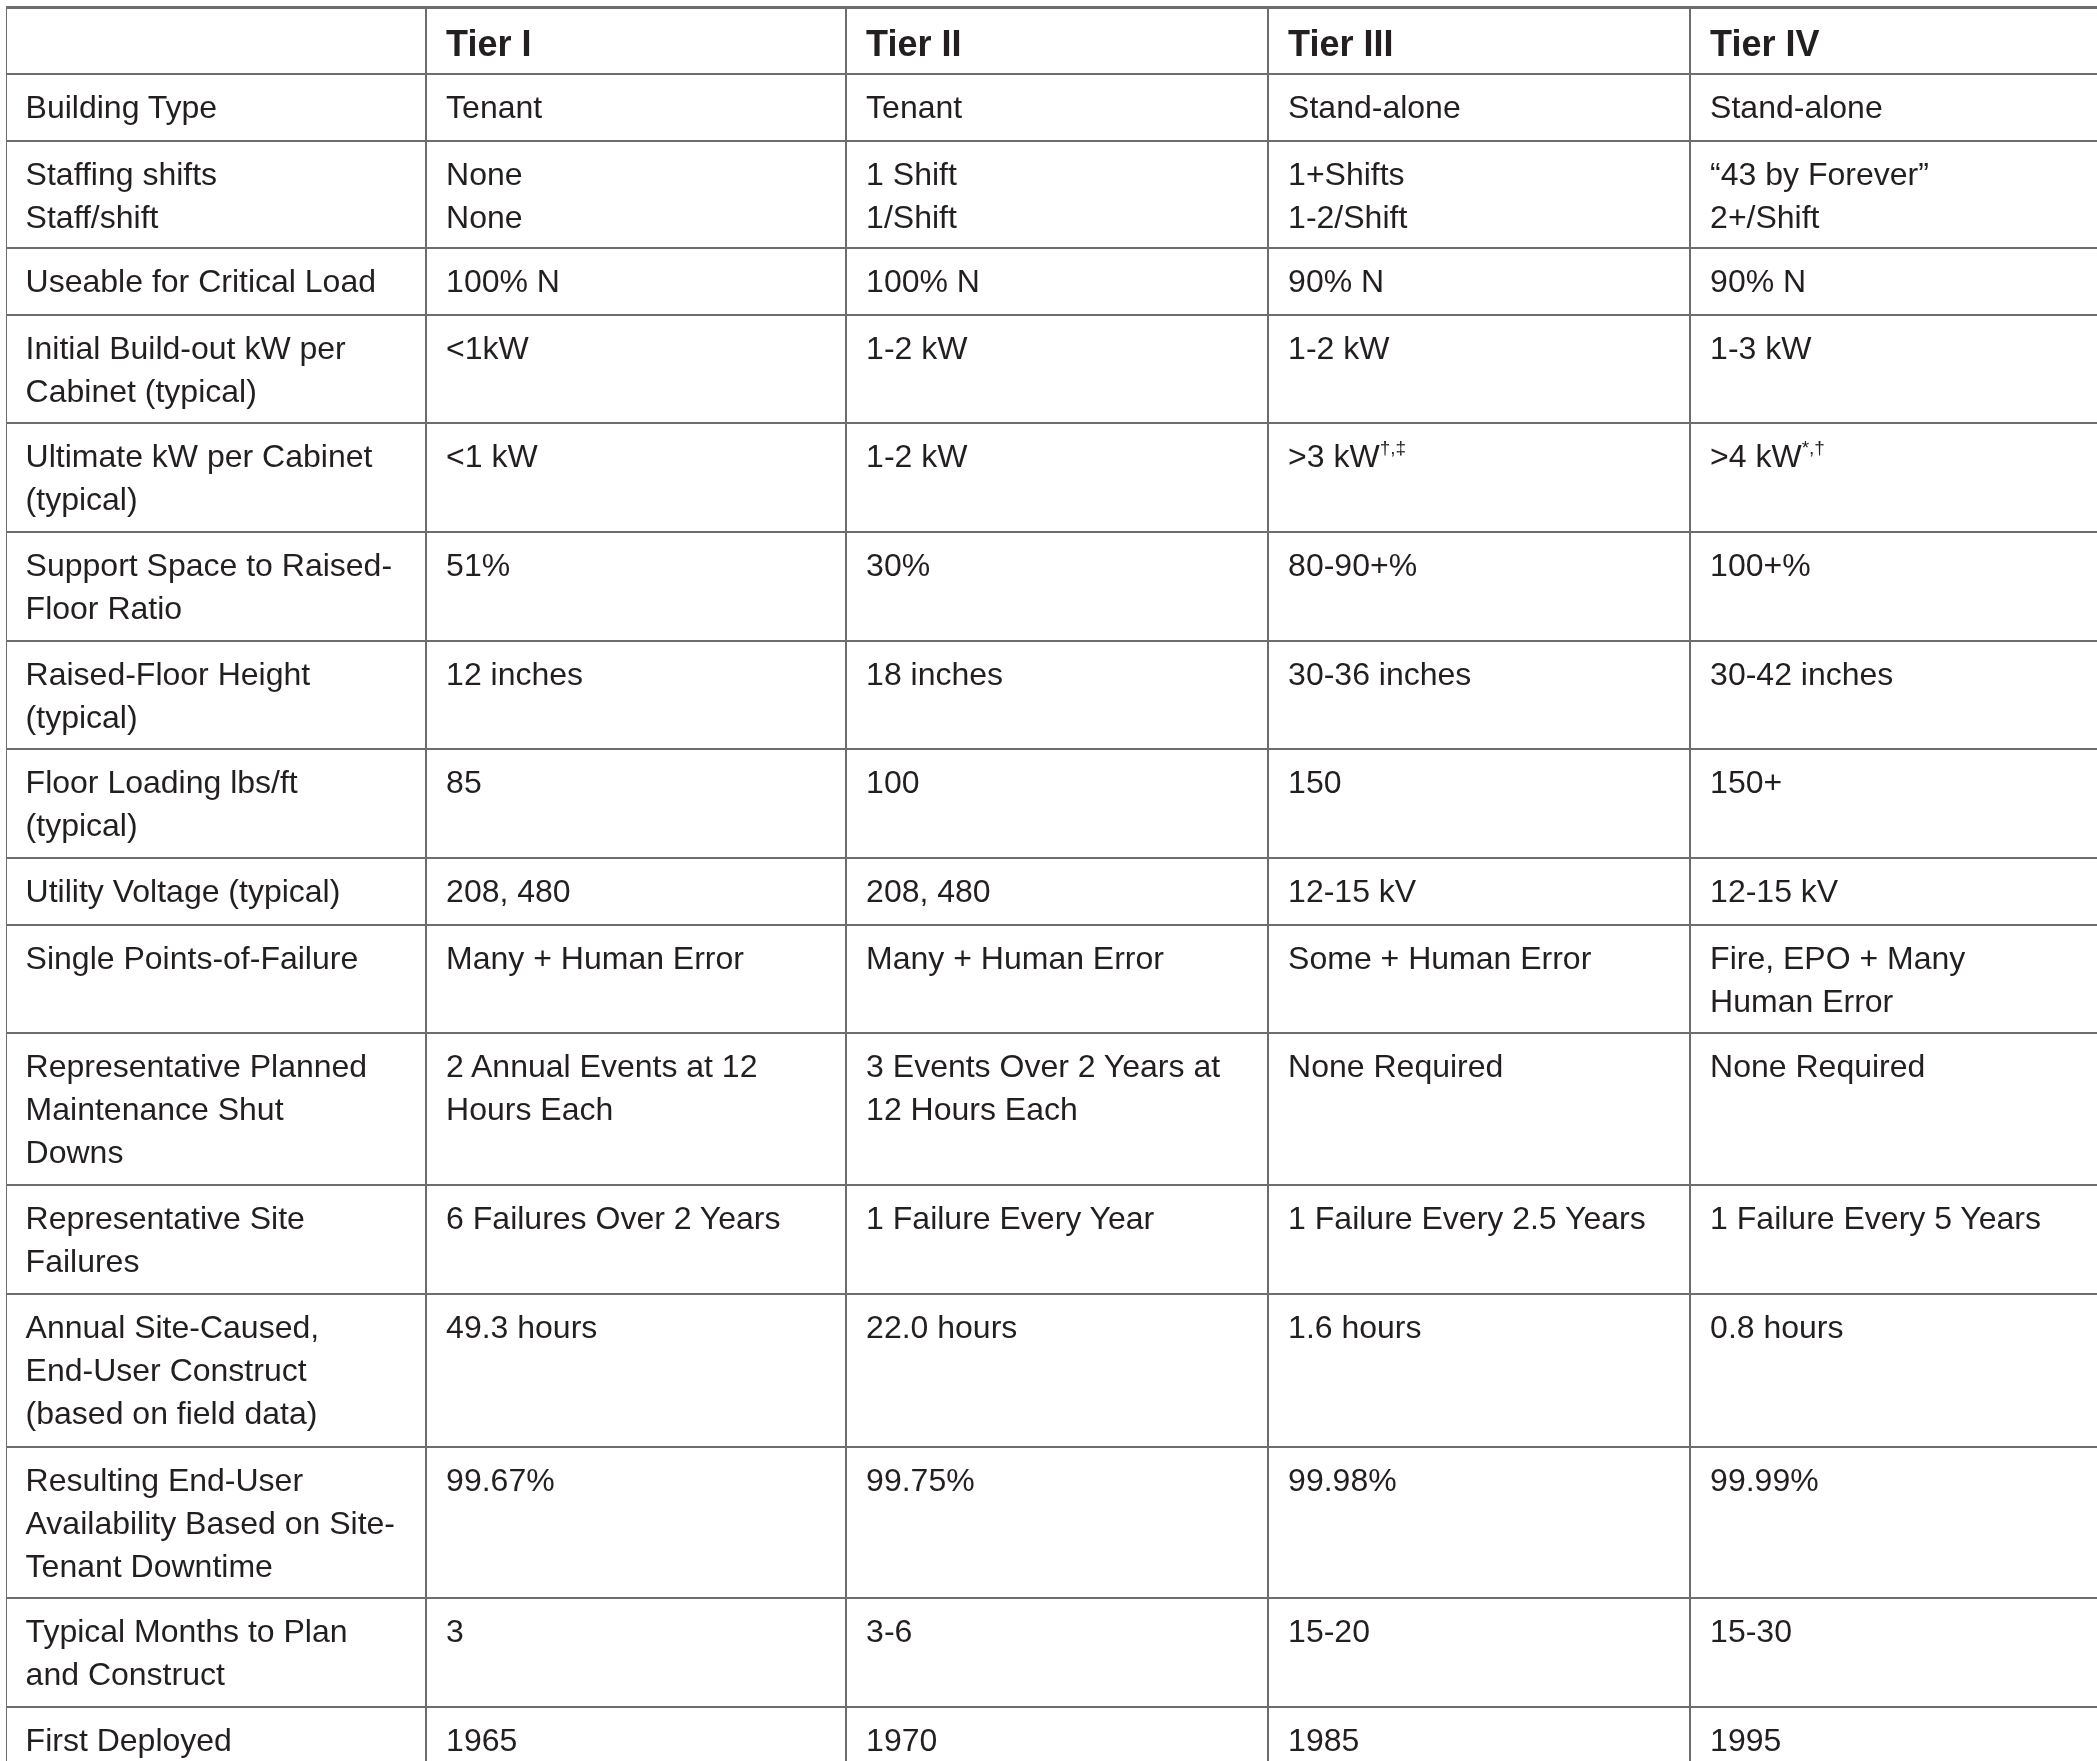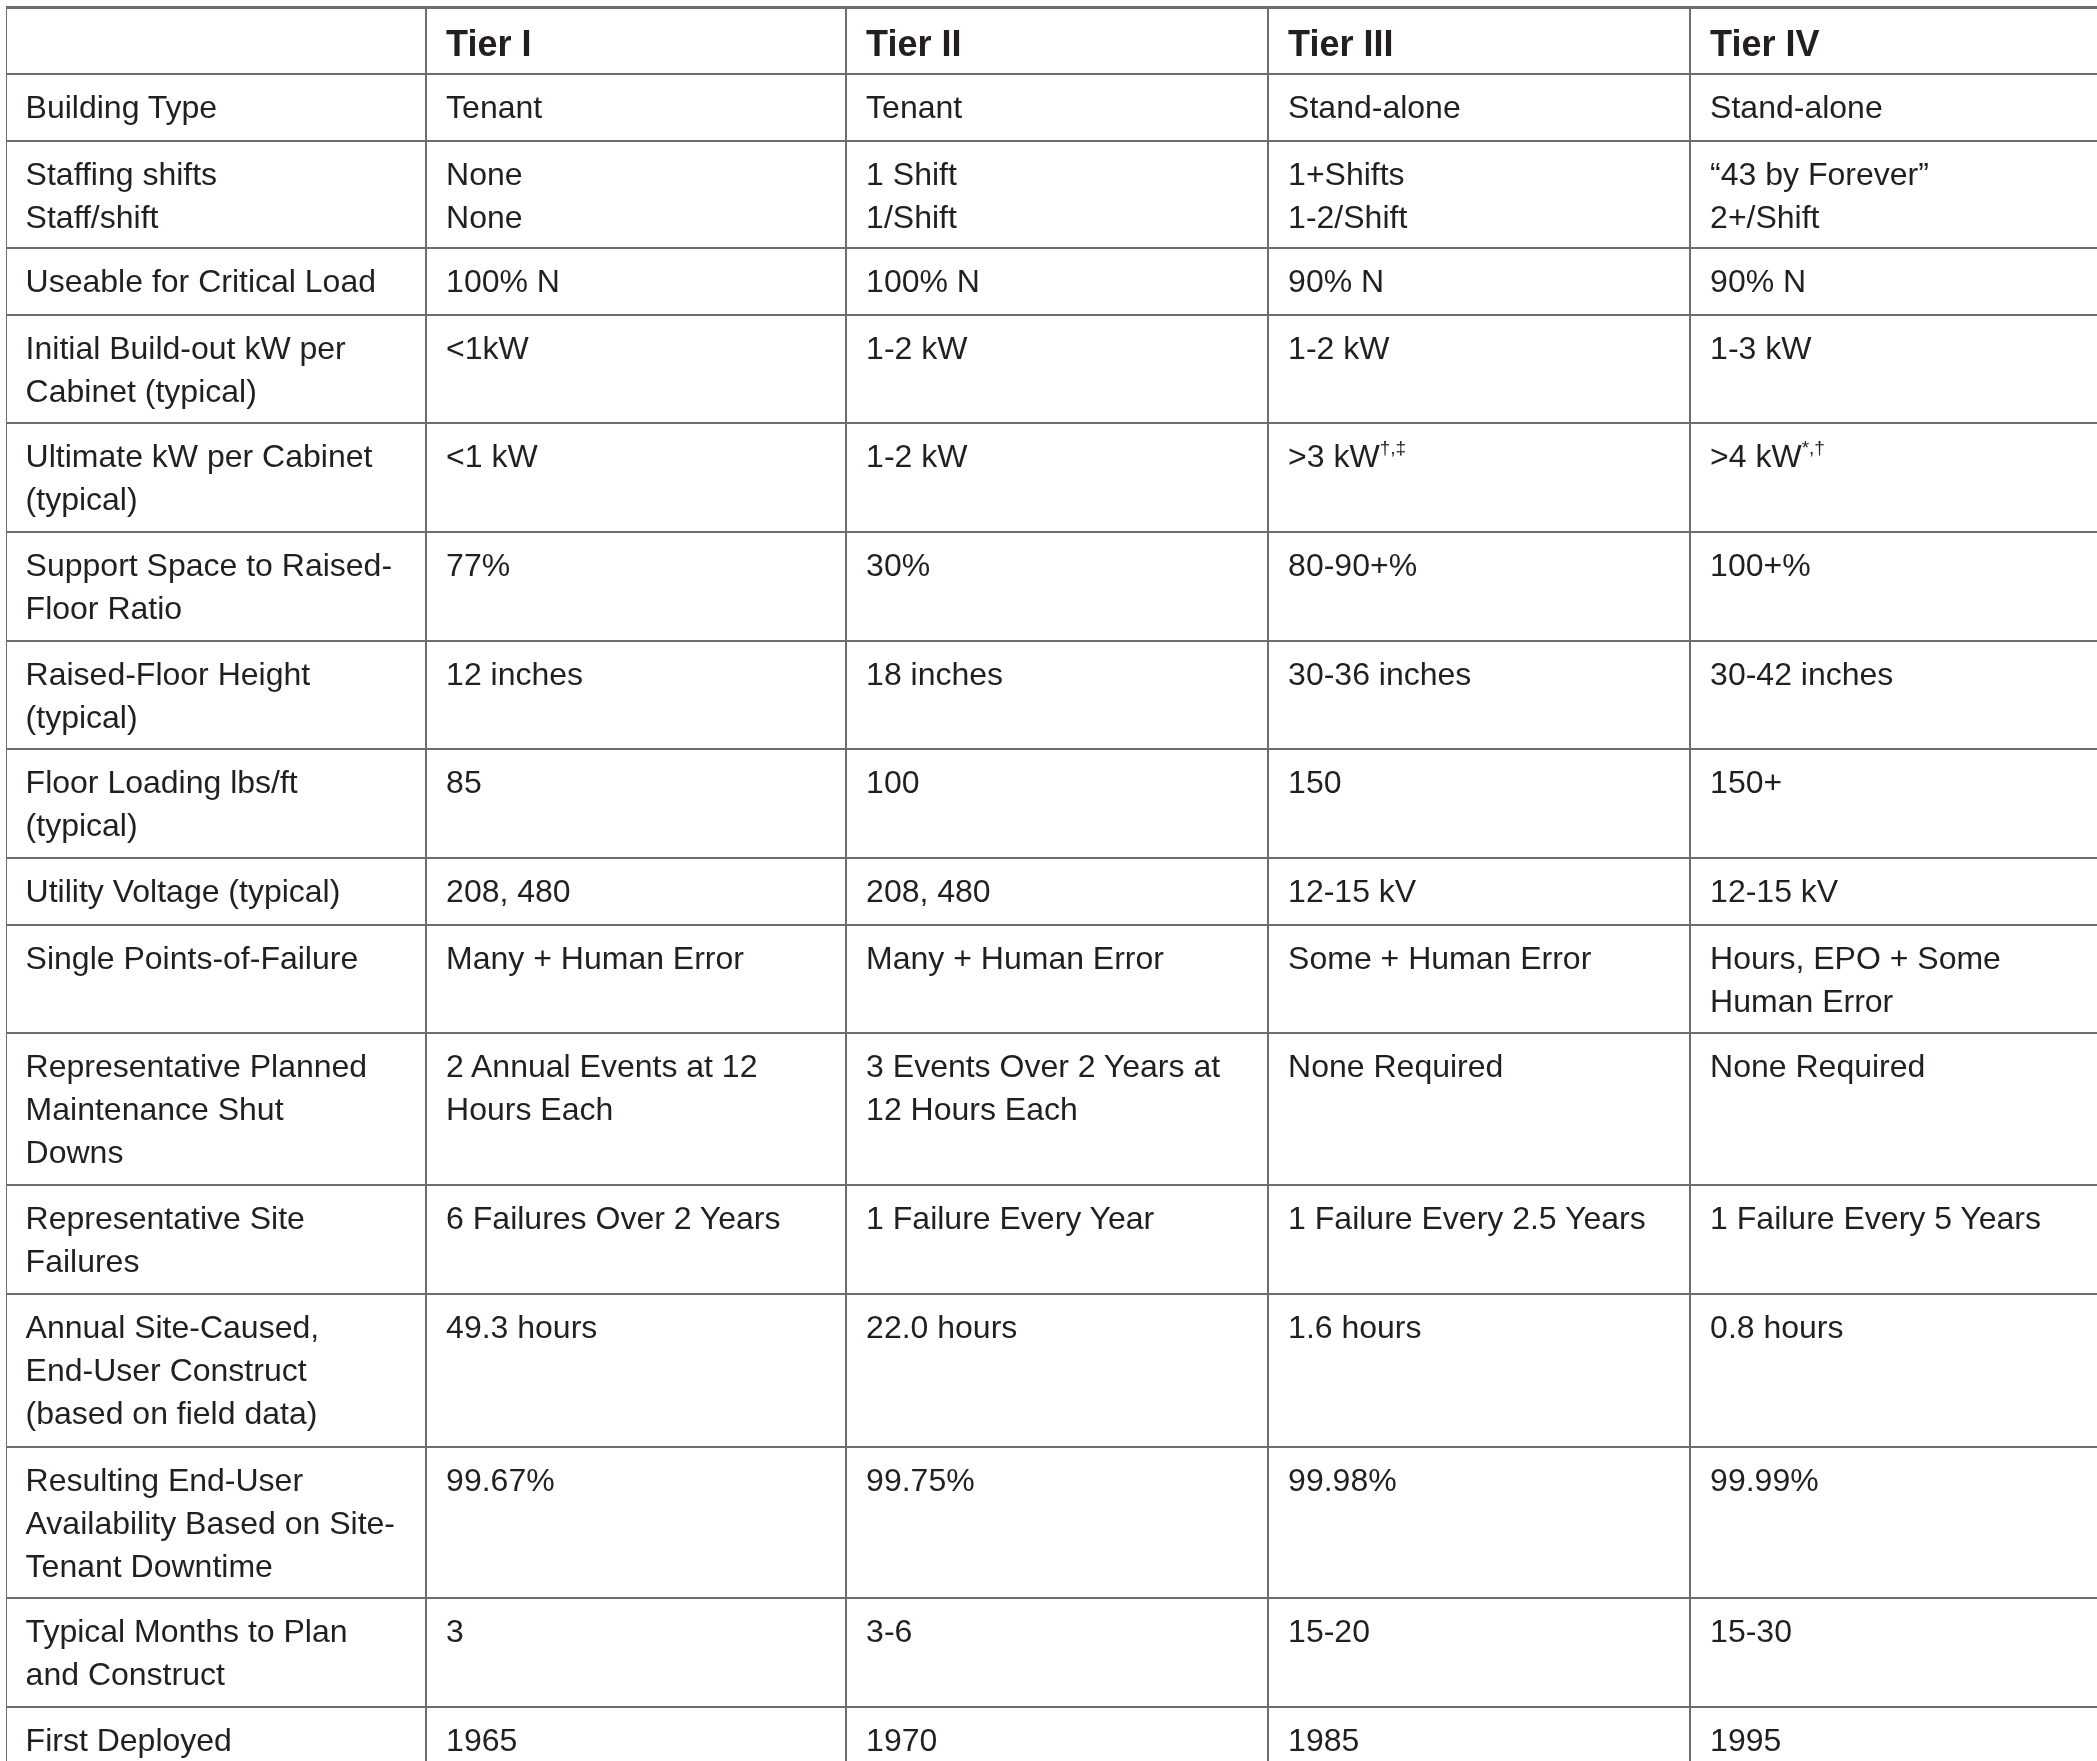--- a/index.html
+++ b/index.html
@@ -142,21 +142,21 @@
         <td>
           <span class="line"><span>&gt;4 kW</span><sup>*,†</sup></span>
         </td>
       </tr>
       <tr style="height: 109px;">
         <td>
           <span class="line">Support Space to Raised-</span>
           <span class="line">Floor Ratio</span>
         </td>
         <td>
-          <span class="line"><span>77%</span></span>
+          <span class="line"><span>51%</span></span>
         </td>
         <td>
           <span class="line"><span>30%</span></span>
         </td>
         <td>
           <span class="line"><span>80-90+%</span></span>
         </td>
         <td>
           <span class="line"><span>100+%</span></span>
         </td>
@@ -221,21 +221,21 @@
         <td>
           <span class="line"><span>Many + Human Error</span></span>
         </td>
         <td>
           <span class="line"><span>Many + Human Error</span></span>
         </td>
         <td>
           <span class="line"><span>Some + Human Error</span></span>
         </td>
         <td>
-          <span class="line"><span>Hours,  EPO + Some</span></span>
+          <span class="line"><span>Fire,  EPO + Many</span></span>
           <span class="line"><span>Human Error</span></span>
         </td>
       </tr>
       <tr style="height: 152px;">
         <td>
           <span class="line">Representative Planned</span>
           <span class="line">Maintenance Shut</span>
           <span class="line">Downs</span>
         </td>
         <td>

